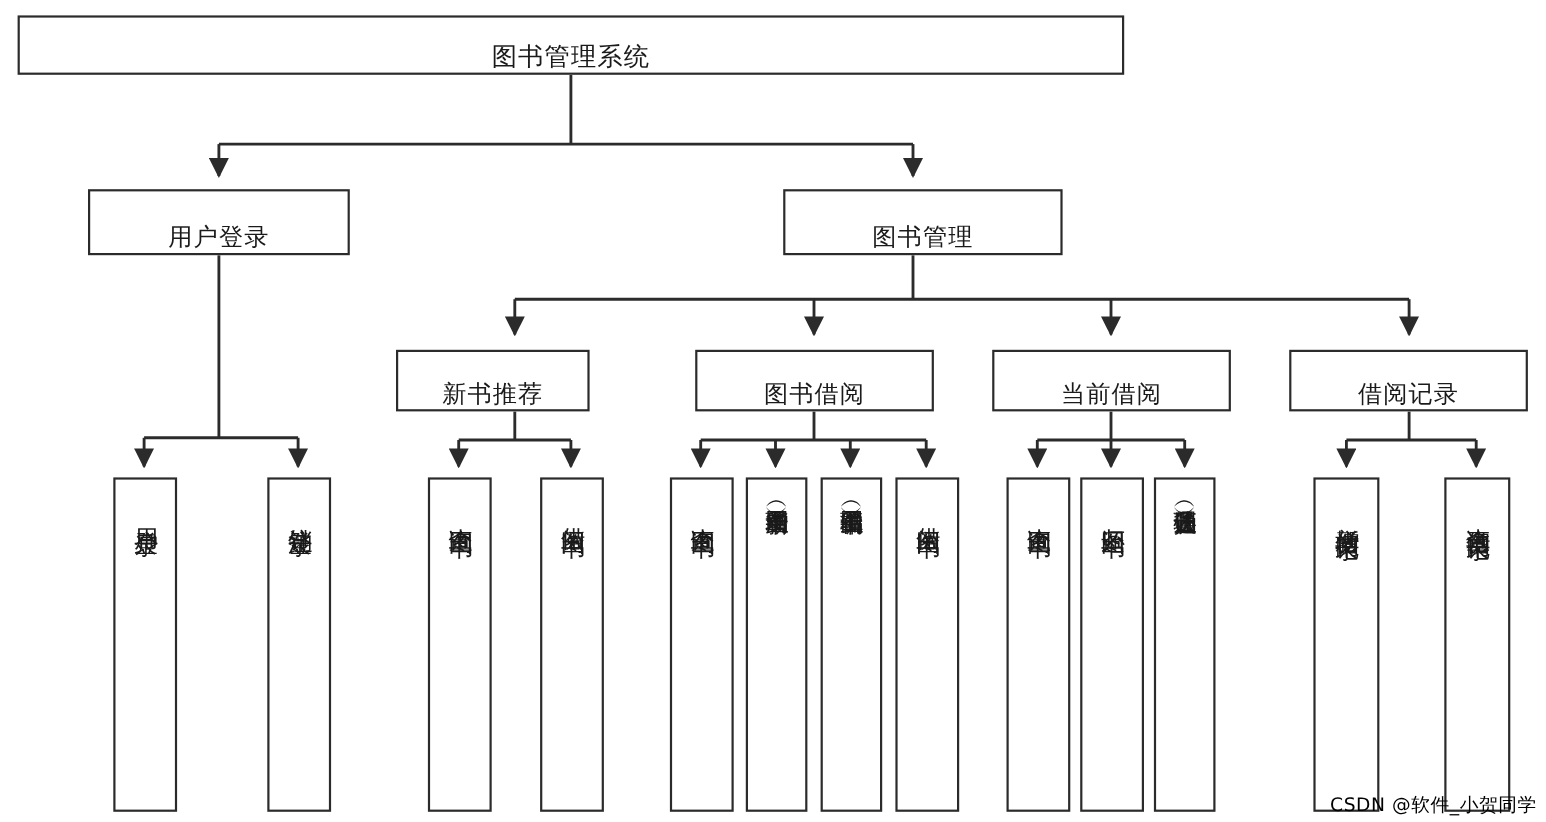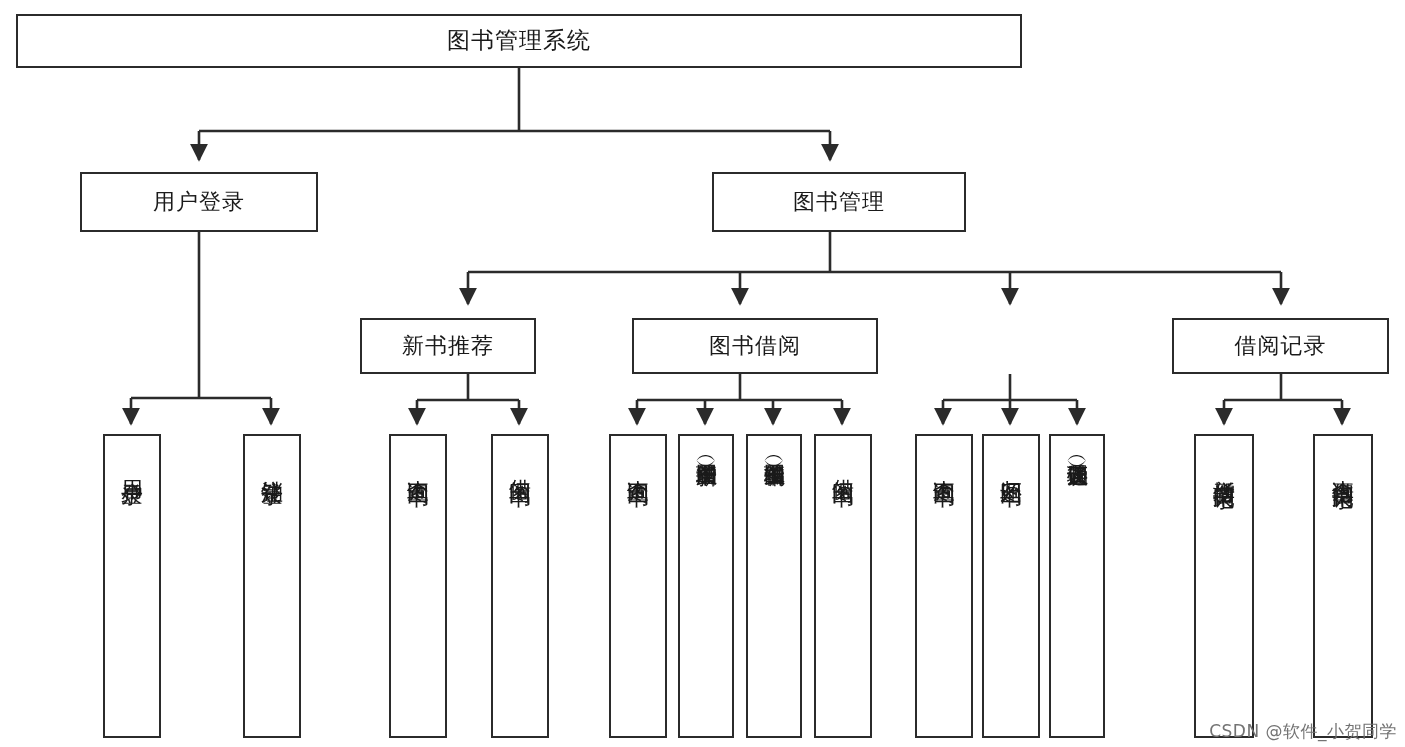--- a/index.html
+++ b/index.html
@@ -25,21 +25,21 @@
     width: 1405px;
     height: 747px;
     pointer-events: none;
   }
   .node {
     position: absolute;
     box-sizing: border-box;
     background: #ffffff;
     border: 2px solid #2b2b2b;
     display: flex;
-    align-items: center;
+    align-items: flex-end;
     justify-content: center;
     color: #1a1a1a;
   }
   .node .label {
     display: block;
     text-align: center;
     line-height: 1.12;
   }
   
   .node.h .label {
@@ -65,21 +65,21 @@
   }
   .node.v.tight .label {
     font-size: 21px;
     letter-spacing: 0px;
   }
   .watermark {
     position: absolute;
     right: 8px;
     bottom: 4px;
     font-size: 17px;
-    color: #737373;
+    color: #000000;
     letter-spacing: 0.5px;
     white-space: nowrap;
     user-select: none;
   }
 </style>
 </head>
 <body>
 
 <div id="diagram-root">
 
@@ -140,22 +140,25 @@
   <div class="node h" style="left:80px; top:172px; width:238px; height:60px;">
     <span class="label">用户登录</span>
   </div>
   <div class="node h" style="left:712px; top:172px; width:254px; height:60px;">
     <span class="label">图书管理</span>
   </div>
 
   <div class="node h" style="left:360px; top:318px; width:176px; height:56px;">
     <span class="label">新书推荐</span>
   </div>
-  <div class="node h" style="left:632px; top:318px; width:246px; height:56px;">
+  <div class="node h" style="left:632px; top:318px; width:217px; height:56px;">
     <span class="label">图书借阅</span>
+  </div>
+  <div class="node h" style="left:902px; top:318px; width:217px; height:56px;">
+    <span class="label">当前借阅</span>
   </div>
   <div class="node h" style="left:1172px; top:318px; width:217px; height:56px;">
     <span class="label">借阅记录</span>
   </div>
 
   <div class="node v" style="left:103px; top:434px; width:58px; height:304px;">
     <span class="label">用户登录</span>
   </div>
   <div class="node v" style="left:243px; top:434px; width:58px; height:304px;">
     <span class="label">注销登录</span>

